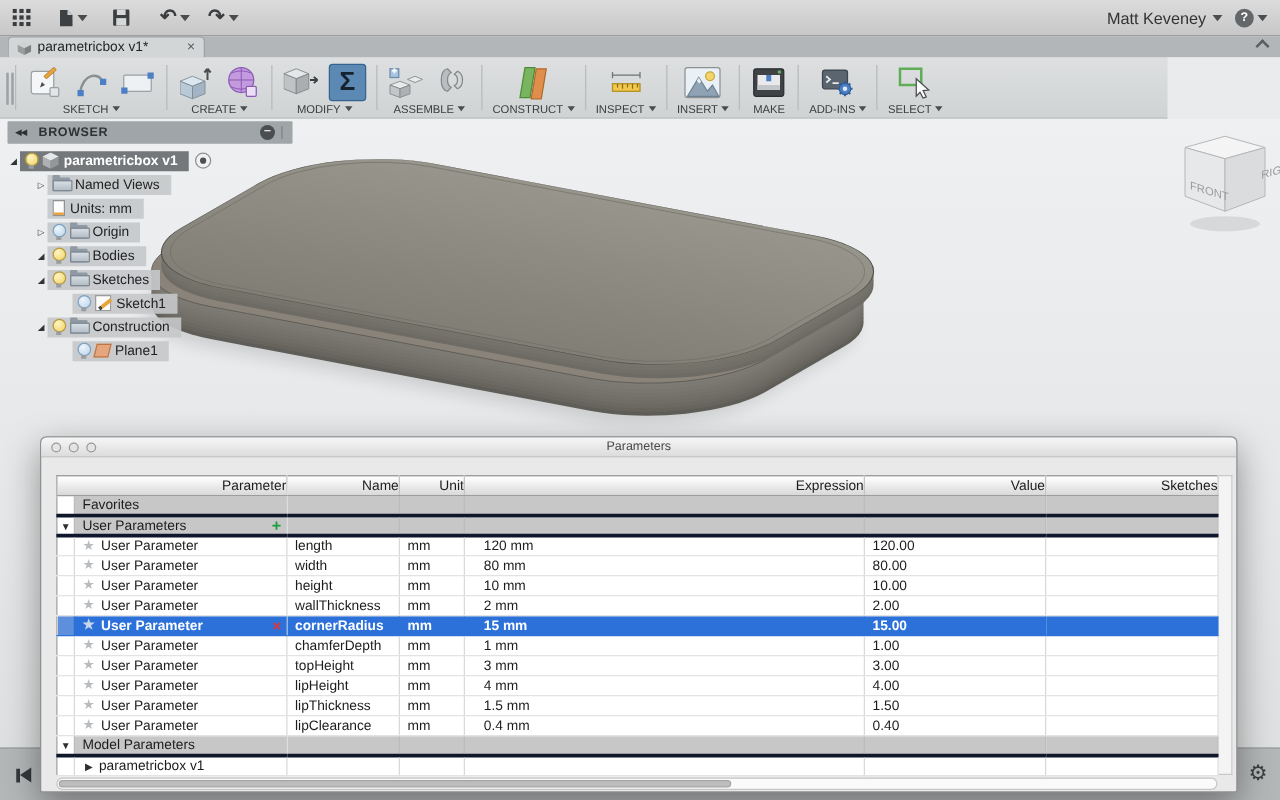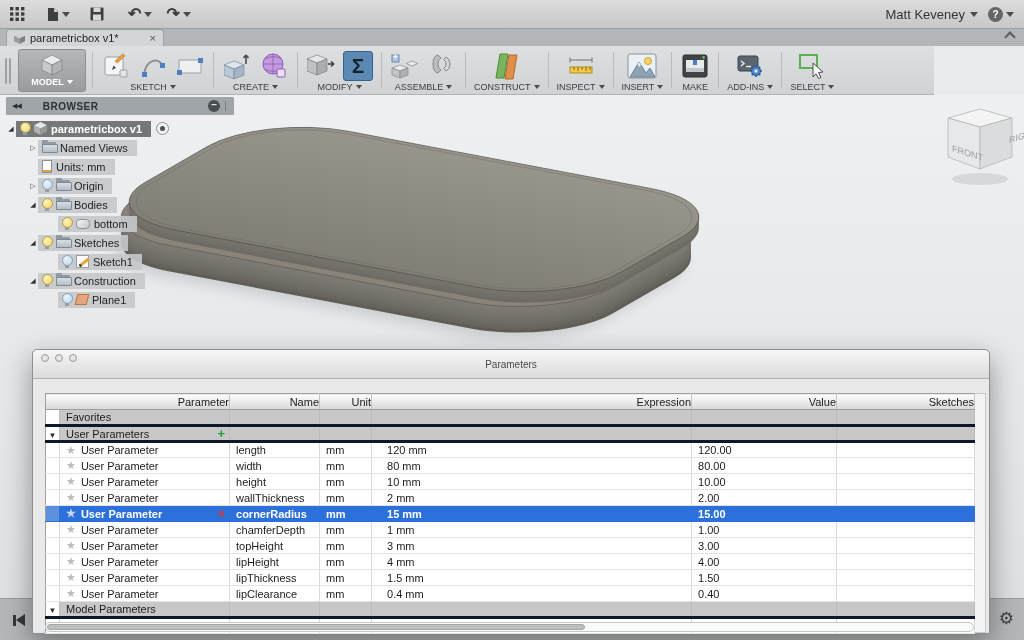--- a/index.html
+++ b/index.html
@@ -53,21 +53,21 @@
   .toolbar-cap { position:absolute; right:0; top:46px; width:90px; height:50px; background:#e9ebec; }
 
   
   .viewport { position:absolute; left:0; top:95px; width:1024px; height:545px;
     background:linear-gradient(#eef0f1,#e4e6e7 60%,#dcdedf); }
 
   
   .browser { position:absolute; left:6px; top:2px; width:228px; }
   .b-header { height:18px; background:rgba(155,160,163,0.95); display:flex; align-items:center;
     padding:0 6px; border-radius:1px; }
-  .b-title { font-size:10px; font-weight:bold; color:#2e3133; letter-spacing:0.5px; margin-left:22px; }
+  .b-title { font-size:10px; font-weight:bold; color:#2e3133; letter-spacing:0.5px; margin-left:10px; }
   .b-coll { font-size:7px; color:#2e3133; letter-spacing:-1px; }
   .b-minus { margin-left:auto; width:12px; height:12px; border-radius:50%; background:#4a4e50;
     color:#e8e8e8; font-size:10px; line-height:10px; text-align:center; font-weight:bold; }
   .b-grip { width:3px; height:10px; border-left:1px solid #7e8284; margin-left:5px; }
   .tree { margin-top:4px; }
   .trow { height:19px; display:flex; align-items:center; }
   .texp { width:10px; font-size:7px; color:#333; text-align:center; flex:none; }
   .pill { display:inline-flex; align-items:center; gap:4px; height:16px; padding:0 9px 0 4px;
     background:rgba(197,200,202,0.9); font-size:11px; color:#222; white-space:nowrap; }
   .pill.sel { background:#74787a; color:#fff; font-weight:bold; }
@@ -106,21 +106,21 @@
     align-items:center; justify-content:center; }
   .bb-skip .bar { width:2.5px; height:11px; background:#35383a; }
   .bb-skip .tri { width:0; height:0; border-top:6px solid transparent; border-bottom:6px solid transparent;
     border-right:9px solid #35383a; }
   .bb-gear { position:absolute; right:10px; top:9px; font-size:17px; color:#3d4042; }
 
   
   .dialog { position:absolute; left:32px; top:349px; width:958px; height:285px;
     background:#e9e9e9; border:1px solid #8f8f8f; border-radius:5px 5px 2px 2px;
     box-shadow:0 10px 28px rgba(0,0,0,0.38); }
-  .d-titlebar { height:29px; background:linear-gradient(#f6f6f6,#dcdcdc); border-bottom:1px solid #b3b3b3;
+  .d-titlebar { height:16px; background:linear-gradient(#f6f6f6,#dcdcdc); border-bottom:1px solid #b3b3b3;
     border-radius:5px 5px 0 0; position:relative; display:flex; align-items:center; justify-content:center; }
   .d-title { font-size:10px; color:#4a4a4a; }
   .d-lights { position:absolute; left:8px; top:4px; display:flex; gap:6px; }
   .d-lights span { width:8px; height:8px; border-radius:50%; border:1px solid #9a9a9a; background:#e4e4e4; }
   .d-body { padding:14px 3px 0 12px; display:flex; }
   .ptable { border-collapse:collapse; table-layout:fixed; width:929px; background:#fff;
     border:1px solid #9f9f9f; font-size:11px; color:#1c1c1c; }
   .ptable col.c0{width:14px;} .ptable col.c1{width:170px;} .ptable col.c2{width:90px;}
   .ptable col.c3{width:52px;} .ptable col.c4{width:320px;} .ptable col.c5{width:145px;}
   .ptable col.c6{width:138px;}
@@ -219,33 +219,20 @@
       <span class="tab-title">parametricbox v1*</span>
       <span class="tab-close">×</span>
     </div>
     <span class="tab-collapse"></span>
   </div>
 
   <div class="toolbar">
     <span class="grip"></span>
     <span class="grip"></span>
 
-    <div class="tgroup" style="padding:0 6px;">
-      <div class="modelbtn">
-        <svg width="24" height="22" viewBox="0 0 24 22">
-          <polygon points="12,1 22,6 12,11 2,6" fill="#ececec" stroke="#7f8385" stroke-width="0.7"></polygon>
-          <polygon points="2,6 12,11 12,21 2,16" fill="#c8cacb" stroke="#7f8385" stroke-width="0.7"></polygon>
-          <polygon points="22,6 12,11 12,21 22,16" fill="#b2b4b5" stroke="#7f8385" stroke-width="0.7"></polygon>
-        </svg>
-        <span class="tlabel">
-            <span>MODEL</span>
-            <span class="arrow"></span>
-          </span>
-      </div>
-    </div>
     <span class="tsep"></span>
 
     <div class="tgroup">
       <div class="icons">
         <span class="icon30">
           <svg width="26" height="26" viewBox="0 0 26 26">
             <rect x="2" y="4" width="18" height="18" rx="2" fill="#f5f6f7" stroke="#9aa0a4"></rect>
             <rect x="12" y="8" width="11" height="3" rx="1" transform="rotate(-42 12 8)" fill="#e8a33d" stroke="#b07722" stroke-width="0.6"></rect>
             <polygon points="9,17 13,15 10.5,12.5" fill="#474a4c"></polygon>
             <rect x="17" y="17" width="7" height="7" rx="1" fill="#e3e6e8" stroke="#9aa0a4"></rect>
@@ -558,28 +545,20 @@
 
         <div class="trow">
           <span class="texp" style="margin-left:22px;">◢</span>
           <span class="pill">
               <span class="i-bulb"></span>
             <span class="i-folder"></span>
             <span>Bodies</span>
             </span>
         </div>
 
-        <div class="trow">
-          <span class="texp" style="margin-left:42px;"></span>
-          <span class="pill">
-              <span class="i-bulb"></span>
-            <span class="i-body"></span>
-            <span>bottom</span>
-            </span>
-        </div>
 
 
         <div class="trow">
           <span class="texp" style="margin-left:22px;">◢</span>
           <span class="pill">
               <span class="i-bulb"></span>
             <span class="i-folder"></span>
             <span>Sketches</span>
             </span>
         </div>

